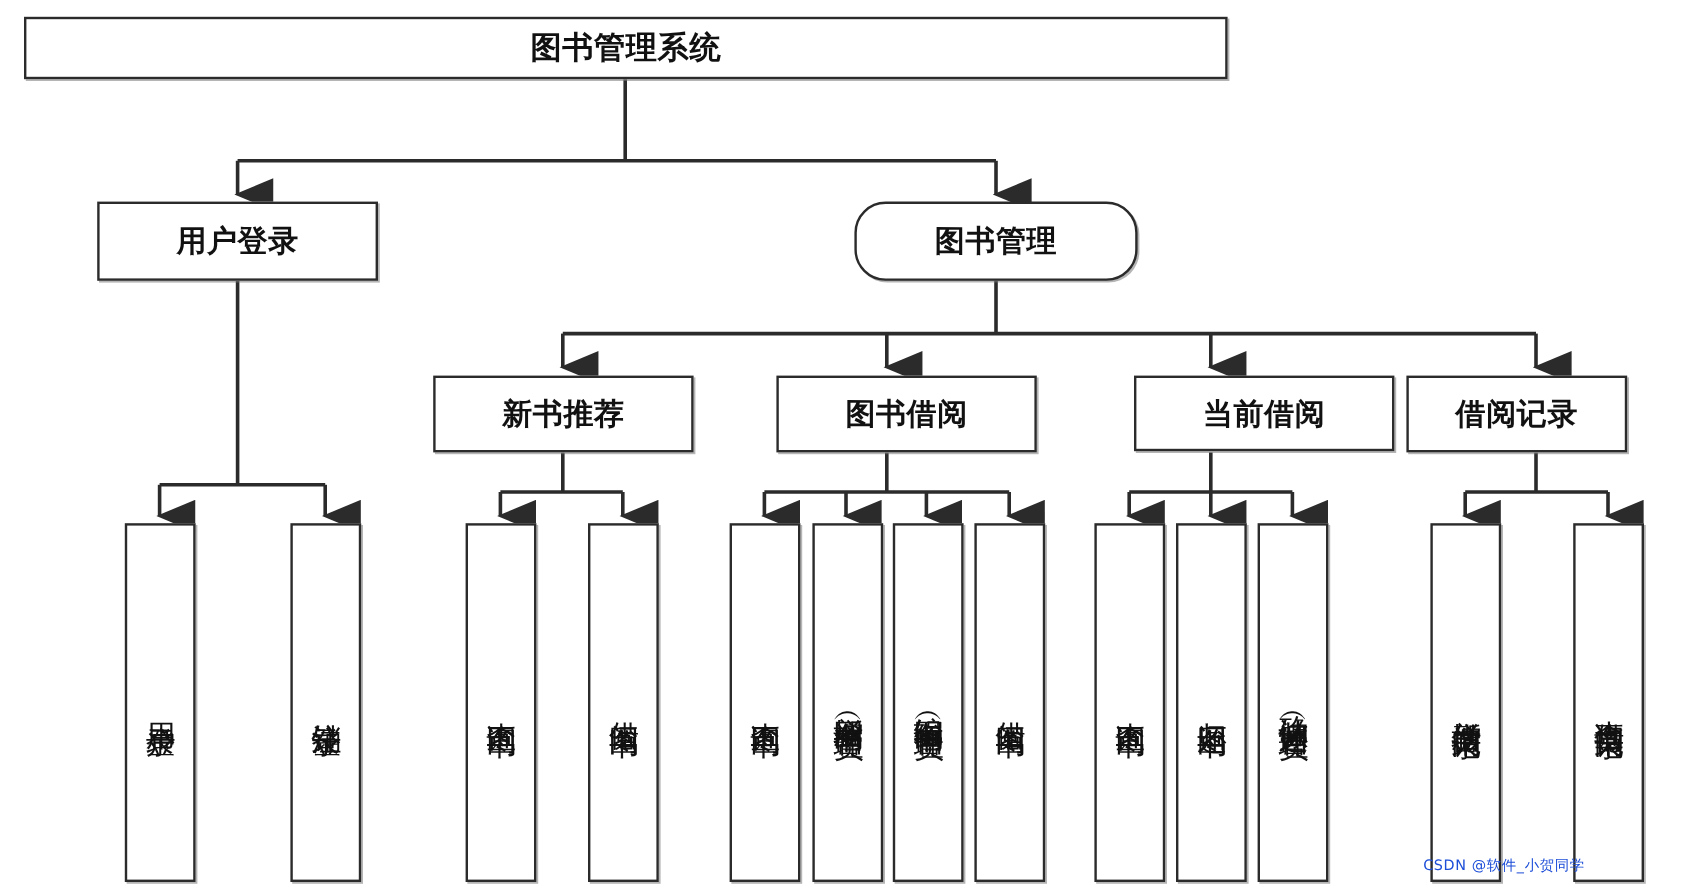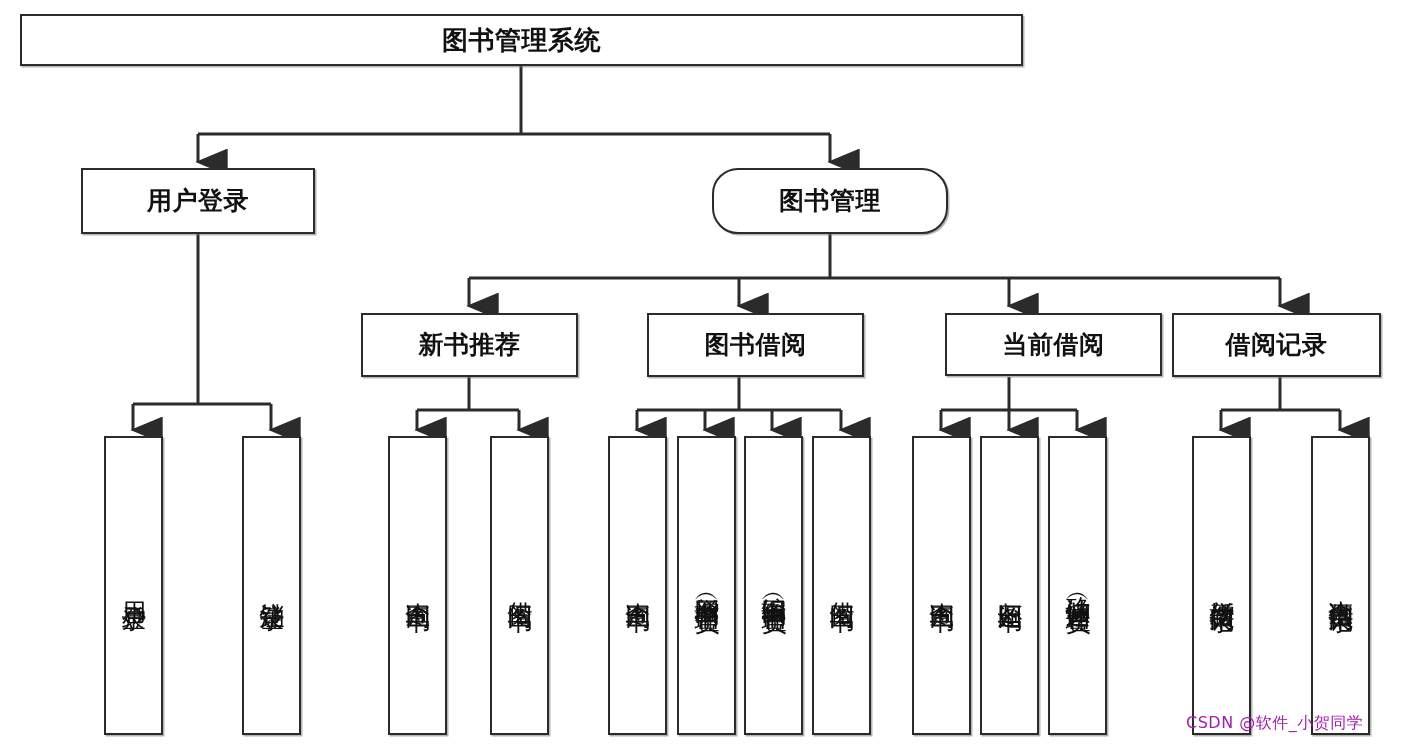--- a/index.html
+++ b/index.html
@@ -64,22 +64,22 @@
     text-orientation: upright;
     font-size: 25px;
     line-height: 1.12;
     letter-spacing: 2px;
     max-height: 100%;
   }
   .watermark {
     position: absolute;
     left: 1186px;
     top: 713px;
-    font-size: 16px;
-    color: #a21caf;
+    font-size: 12px;
+    color: #1d4ed8;
     letter-spacing: 0.5px;
     z-index: 5;
     white-space: nowrap;
     font-family: "DejaVu Sans", "Liberation Sans", sans-serif;
   }
 </style>
 </head>
 <body>
 
 <div id="canvas">
@@ -152,21 +152,21 @@
   </div>
 
   <div class="node h" style="left:631px; top:313px; width:217px; height:64px;margin-left:16px;">
     <span class="label">图书借阅</span>
   </div>
 
   <div class="node h" style="left:901px; top:313px; width:217px; height:63px;margin-left:44px;">
     <span class="label">当前借阅</span>
   </div>
 
-  <div class="node h" style="left:1172px; top:313px; width:209px; height:64px;">
+  <div class="node h" style="left:1172px; top:313px; width:184px; height:64px;">
     <span class="label">借阅记录</span>
   </div>
 
   <div class="node v" style="left:104px; top:436px; width:59px; height:299px;">
     <span class="label">用户登录</span>
   </div>
 
   <div class="node v" style="left:242px; top:436px; width:59px; height:299px;">
     <span class="label">注销登录</span>
   </div>

